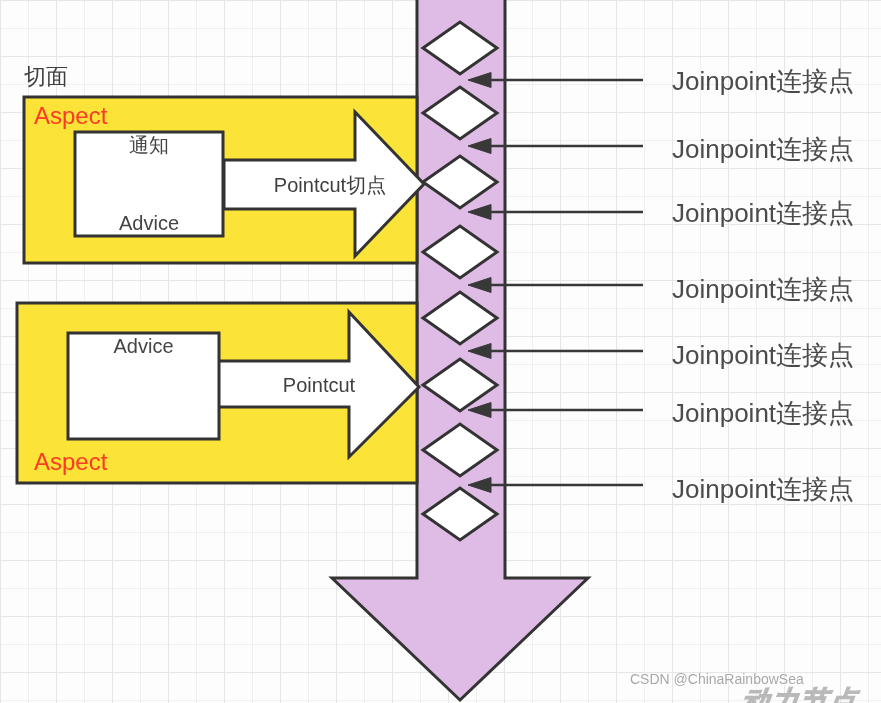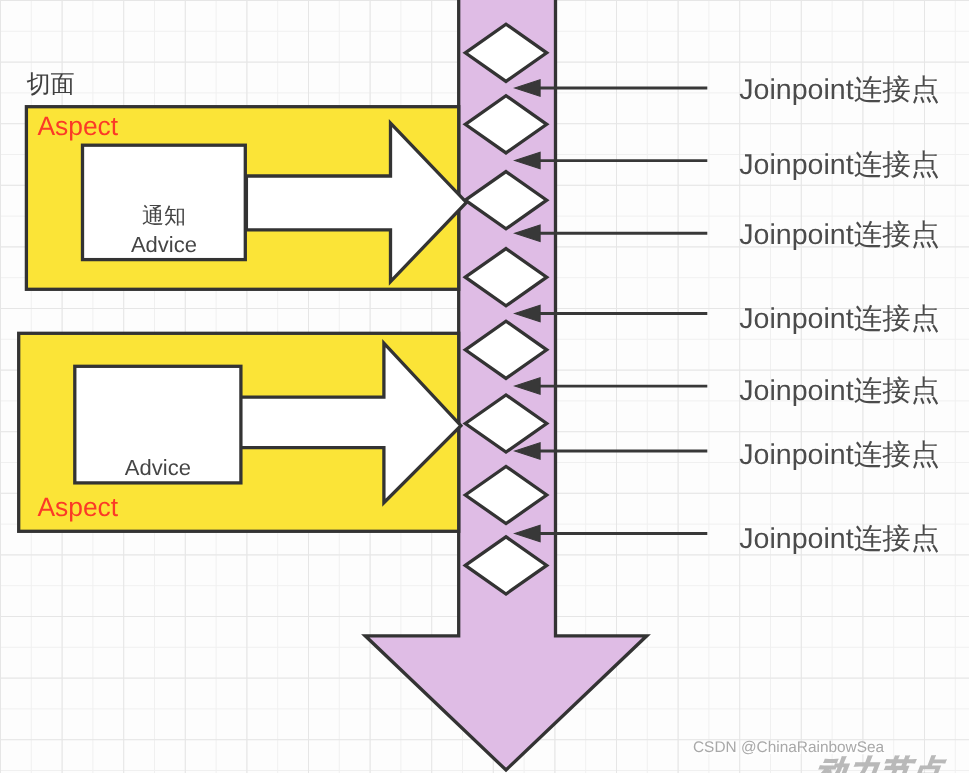--- a/index.html
+++ b/index.html
@@ -16,21 +16,21 @@
       linear-gradient(to bottom,#f0f0f0 1px,transparent 1px);
     background-size:56px 56px,56px 56px,28px 28px,28px 28px;
   }
   .shapes{position:absolute;left:0;top:0;z-index:1;}
   .txt{position:absolute;z-index:2;color:#454545;white-space:nowrap;}
   .caption{left:24px;top:62px;font-size:22px;color:#3f3f3f;}
   .aspect-tag{font-size:24px;font-weight:normal;color:#fb3a27;}
   .aspect-tag.top{left:34px;top:102px;}
   .aspect-tag.bottom{left:34px;top:448px;}
   .advice-box{
-    display:flex;flex-direction:column;align-items:center;justify-content:flex-end;
+    display:flex;flex-direction:column;align-items:center;justify-content:space-between;
     text-align:center;font-size:20px;line-height:26px;color:#454545;
   }
   .advice-box.a{left:75px;top:132px;width:148px;height:104px;}
   .advice-box.b{left:68px;top:333px;width:151px;height:106px;}
   .pointcut-label{font-size:20px;text-align:center;color:#3f3f3f;}
   .pointcut-label.one{left:250px;top:172px;width:160px;}
   .pointcut-label.two{left:239px;top:374px;width:160px;}
   .flow-label{left:391px;top:619px;width:140px;text-align:center;font-size:18px;color:#4d4d4d;}
   .joinpoint{left:672px;width:200px;font-size:26px;color:#4b4b4b;}
   .wm-csdn{
@@ -88,24 +88,26 @@
     </g>
   </svg>
 
   <div class="txt caption">切面</div>
 
   <div class="txt aspect-tag top">Aspect</div>
   <div class="txt advice-box a">
     <span>通知</span>
     <span>Advice</span>
   </div>
+  <div class="txt pointcut-label one">Pointcut切点</div>
 
   <div class="txt advice-box b">
     <span>Advice</span>
   </div>
+  <div class="txt pointcut-label two">Pointcut</div>
   <div class="txt aspect-tag bottom">Aspect</div>
 
 
   <div class="txt joinpoint" style="top:64px">Joinpoint连接点</div>
   <div class="txt joinpoint" style="top:132px">Joinpoint连接点</div>
   <div class="txt joinpoint" style="top:196px">Joinpoint连接点</div>
   <div class="txt joinpoint" style="top:272px">Joinpoint连接点</div>
   <div class="txt joinpoint" style="top:338px">Joinpoint连接点</div>
   <div class="txt joinpoint" style="top:396px">Joinpoint连接点</div>
   <div class="txt joinpoint" style="top:472px">Joinpoint连接点</div>

